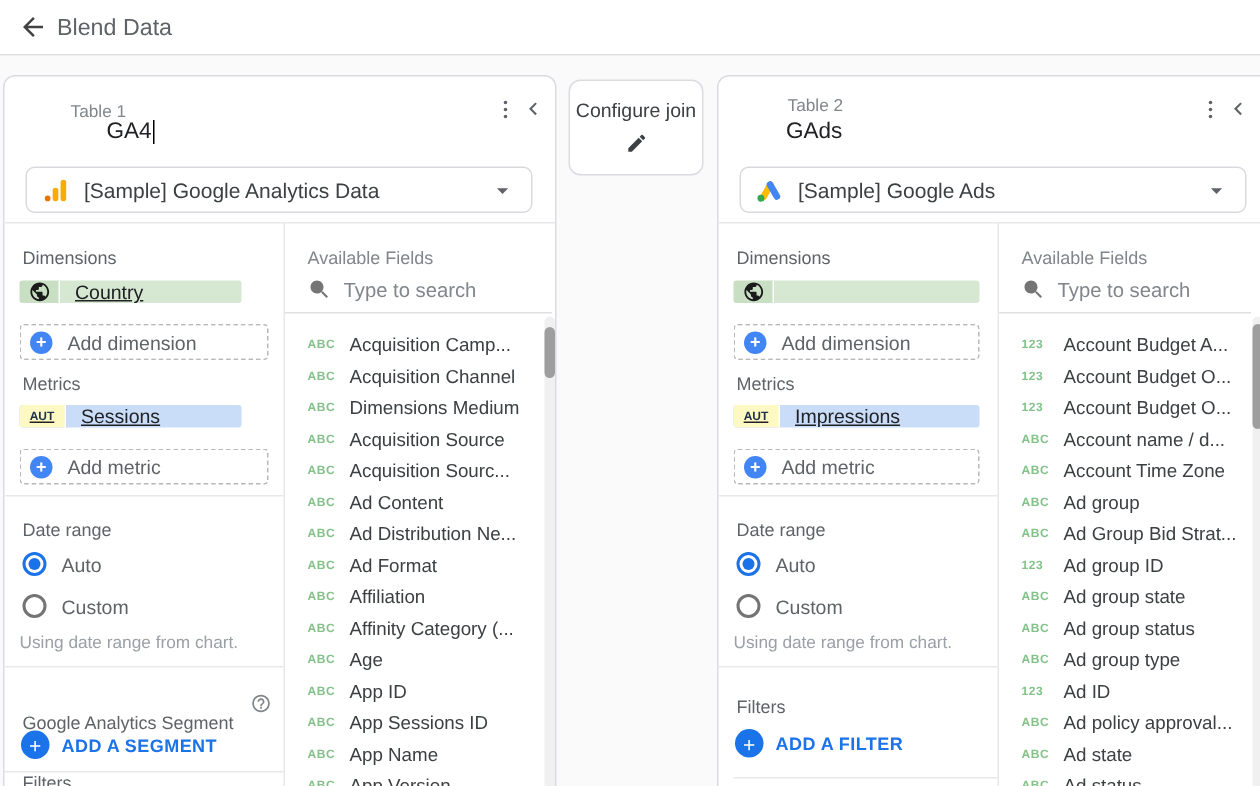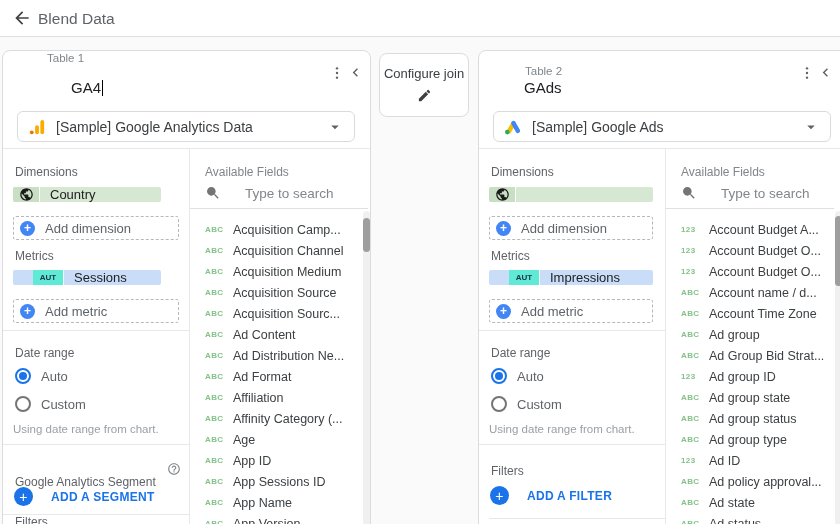--- a/index.html
+++ b/index.html
@@ -16,42 +16,42 @@
   .caret-bar{display:inline-block;width:1px;height:16px;background:#000;margin-left:1px;vertical-align:text-bottom;}
   .icons{position:absolute;top:13px;display:flex;gap:2px;align-items:center;}
   .icon-btn{width:17px;height:17px;display:flex;align-items:center;justify-content:center;cursor:pointer;}
   .select{position:absolute;height:31px;border:1px solid #d8dade;border-radius:6px;background:#fff;
           display:flex;align-items:center;padding:0 10px;gap:10px;font-size:14px;color:#3c4043;box-sizing:border-box;cursor:pointer;}
   .select .sel-caret{margin-left:auto;display:flex;}
   .hdiv{position:absolute;height:1px;background:#e8e8e8;}
   .vdiv{position:absolute;width:1px;background:#e8e8e8;}
   .sec-label{position:absolute;font-size:12px;color:#5f6368;}
   
-  .chip{position:absolute;height:15px;display:flex;align-items:stretch;border-radius:2px;overflow:hidden;font-size:13px;color:#202124;cursor:pointer;}
+  .chip{position:absolute;height:15px;display:flex;align-items:stretch;border-radius:2px;overflow:hidden;font-size:13px;color:#202124;cursor:pointer;text-decoration:underline;}
   .chip.green{background:#d6e8d1;} .chip.green .lead{background:#c9dfc3;width:26px;}
-  .chip.blue{background:#c9ddf8;}  .chip.blue  .lead{background:#5eead4;width:30px;font-size:8px;font-weight:bold;color:#20344c;margin-left:20px;}
+  .chip.blue{background:#c9ddf8;}  .chip.blue  .lead{background:#fef9c3;width:30px;font-size:8px;font-weight:bold;color:#20344c;}
   .chip .lead{display:flex;align-items:center;justify-content:center;border-right:1px solid rgba(255,255,255,.95);}
   .chip .txt{display:flex;align-items:center;padding-left:10px;white-space:nowrap;}
   .dashed{position:absolute;height:24px;border:1px dashed #b8b8b8;border-radius:3px;background:#fff;
           display:flex;align-items:center;gap:10px;padding-left:6px;font-size:13px;color:#5f6368;box-sizing:border-box;cursor:pointer;}
   .plus-sm{width:15px;height:15px;border-radius:50%;background:#4285f4;color:#fff;display:flex;align-items:center;justify-content:center;
            font-size:12px;font-weight:bold;flex:0 0 auto;}
   .plus-sm::before{content:"+";}
   
   .radio-row{position:absolute;display:flex;align-items:center;gap:10px;font-size:13px;color:#5f6368;cursor:pointer;height:16px;}
   .radio{width:12px;height:12px;border:2px solid #747474;border-radius:50%;position:relative;flex:0 0 auto;}
   .radio.on{border-color:#1a73e8;}
   .radio.on::after{content:"";position:absolute;left:2px;top:2px;width:8px;height:8px;border-radius:50%;background:#1a73e8;}
   .note{position:absolute;font-size:11.5px;color:#9aa0a6;white-space:nowrap;}
-  .blue-action{position:absolute;display:flex;align-items:center;gap:18px;color:#1a73e8;font-size:12px;font-weight:bold;letter-spacing:.3px;cursor:pointer;}
+  .blue-action{position:absolute;display:flex;align-items:center;gap:8px;color:#1a73e8;font-size:12px;font-weight:bold;letter-spacing:.3px;cursor:pointer;}
   .plus-lg{width:19px;height:19px;border-radius:50%;background:#1a73e8;color:#fff;display:flex;align-items:center;justify-content:center;font-size:14px;font-weight:normal;}
   .plus-lg::before{content:"+";}
   
   .af-title{position:absolute;font-size:12px;color:#80868b;}
-  .search-row{position:absolute;display:flex;align-items:center;gap:24px;}
+  .search-row{position:absolute;display:flex;align-items:center;gap:8px;}
   .search-input{border:none;outline:none;background:transparent;font-size:13.5px;color:#202124;width:118px;padding:0;}
   .search-input::placeholder{color:#80868b;}
   .list{position:absolute;overflow:hidden;}
   .field-row{display:flex;align-items:center;height:21px;cursor:pointer;}
   .ft{width:28px;font-size:8px;font-weight:bold;color:#84c28a;letter-spacing:.4px;flex:0 0 auto;}
   .fn{font-size:12.5px;color:#3c4043;white-space:nowrap;}
   
   .scroll-track{position:absolute;width:7px;background:#f0f0f0;border-radius:4px;}
   .scroll-thumb{position:absolute;left:0;width:7px;background:#9e9e9e;border-radius:4px;cursor:pointer;}
   
@@ -68,21 +68,21 @@
   <div class="topbar">
     <div class="back-btn">
       <svg width="20" height="20" viewBox="0 0 24 24" fill="#424242">
           <path d="M20 11H7.83l5.59-5.59L12 4l-8 8 8 8 1.41-1.41L7.83 13H20v-2z"></path>
         </svg>
     </div>
     <div class="page-title">Blend Data</div>
   </div>
 
   <div class="card" style="left:2px;width:369px;height:500px;">
-    <div class="tbl-label" style="left:44px;top:1px;">Table 1</div>
+    <div class="tbl-label" style="left:44px;top:18px;">Table 1</div>
     <div class="tbl-name" style="left:43px;top:28px;margin-left:25px;">
       <span>GA4</span><span class="caret-bar"></span>
     </div>
     <div class="icons" style="right:6px;">
       <div class="icon-btn">
         <svg width="16" height="16" viewBox="0 0 24 24" fill="#5f6368">
             <circle cx="12" cy="5" r="1.8"></circle>
             <circle cx="12" cy="12" r="1.8"></circle>
             <circle cx="12" cy="19" r="1.8"></circle>
           </svg>
@@ -180,21 +180,21 @@
           <span class="fn">Acquisition Camp...</span>
         </div>
 
         <div class="field-row">
           <span class="ft">ABC</span>
           <span class="fn">Acquisition Channel</span>
         </div>
 
         <div class="field-row">
           <span class="ft">ABC</span>
-          <span class="fn">Acquisition Medium</span>
+          <span class="fn">Dimensions Medium</span>
         </div>
 
         <div class="field-row">
           <span class="ft">ABC</span>
           <span class="fn">Acquisition Source</span>
         </div>
 
         <div class="field-row">
           <span class="ft">ABC</span>
           <span class="fn">Acquisition Sourc...</span>

